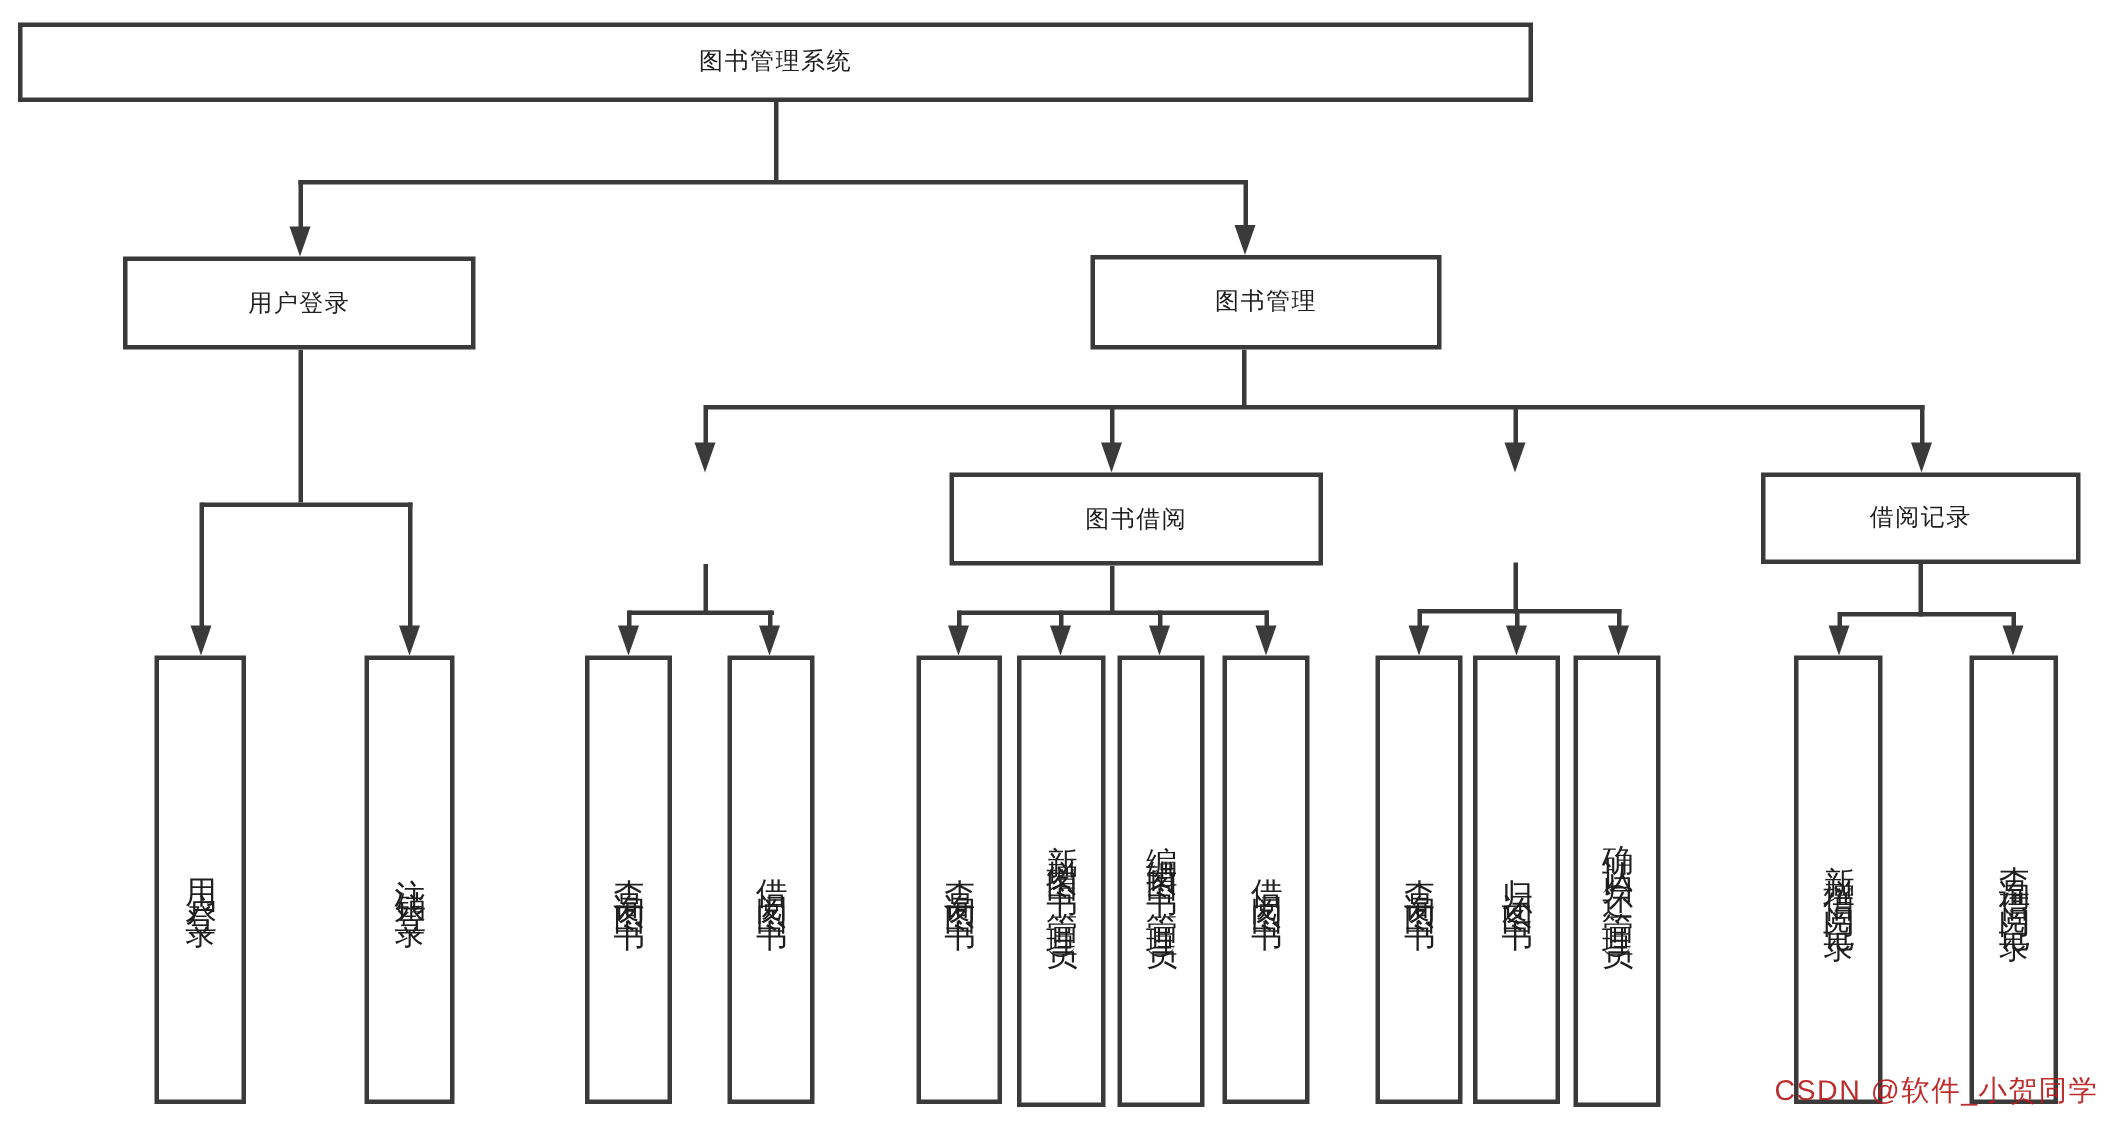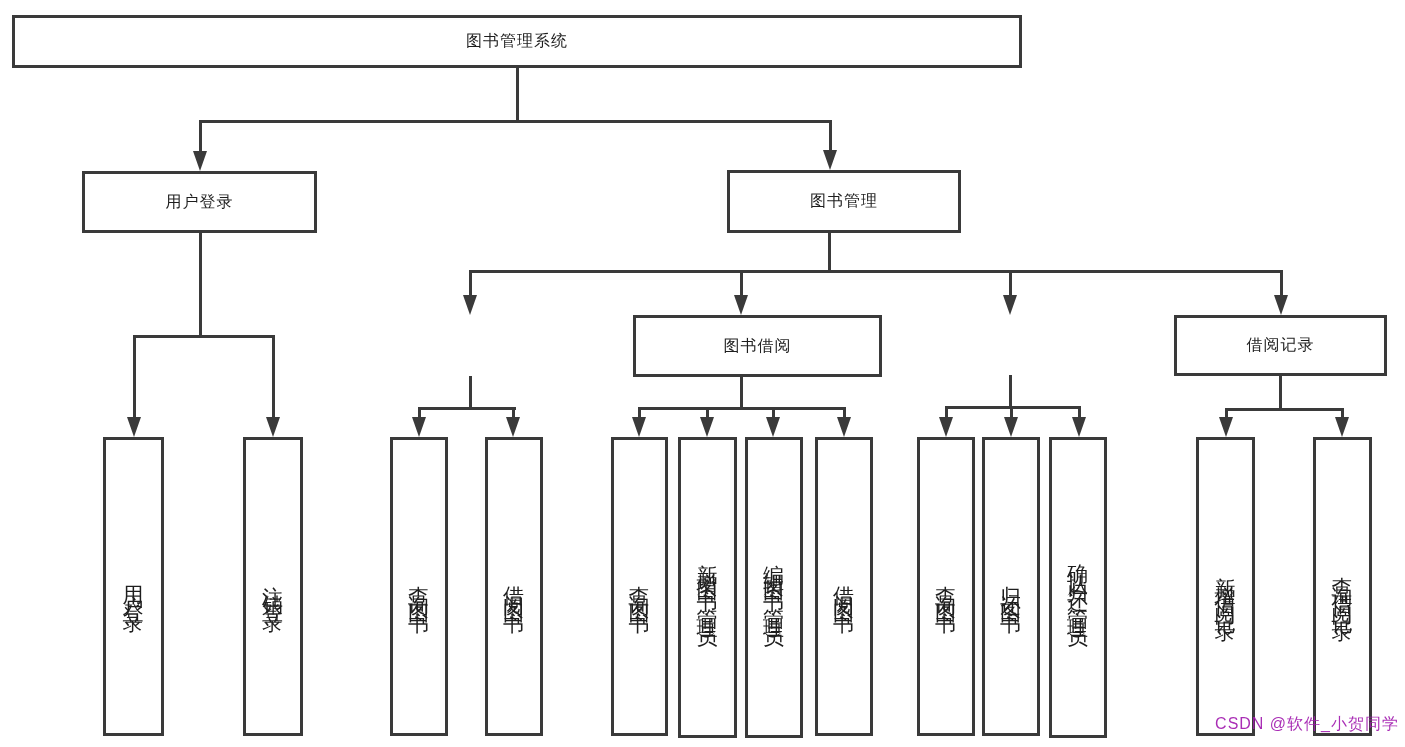--- a/index.html
+++ b/index.html
@@ -25,21 +25,21 @@
   .hline,.vline{position:absolute;background:#3a3a3a;z-index:1;}
   .hline{height:3px;}
   .vline{width:3px;}
   .ah{ 
     position:absolute;width:0;height:0;z-index:1;
     border-left:7px solid transparent;border-right:7px solid transparent;
     border-top:20px solid #3a3a3a;
   }
   .watermark{
     position:absolute;right:6px;top:714px;z-index:5;
-    font-size:16px;color:#a21caf;opacity:.92;letter-spacing:1px;white-space:nowrap;
+    font-size:19px;color:#b91c1c;opacity:.92;letter-spacing:1px;white-space:nowrap;
   }
 </style>
 </head>
 <body>
 
 <div id="canvas">
 
   <div class="node" style="left:12px;top:15px;width:1010px;height:53px;">图书管理系统</div>
 
   <div class="vline" style="left:516px;top:68px;height:54px;"></div>

